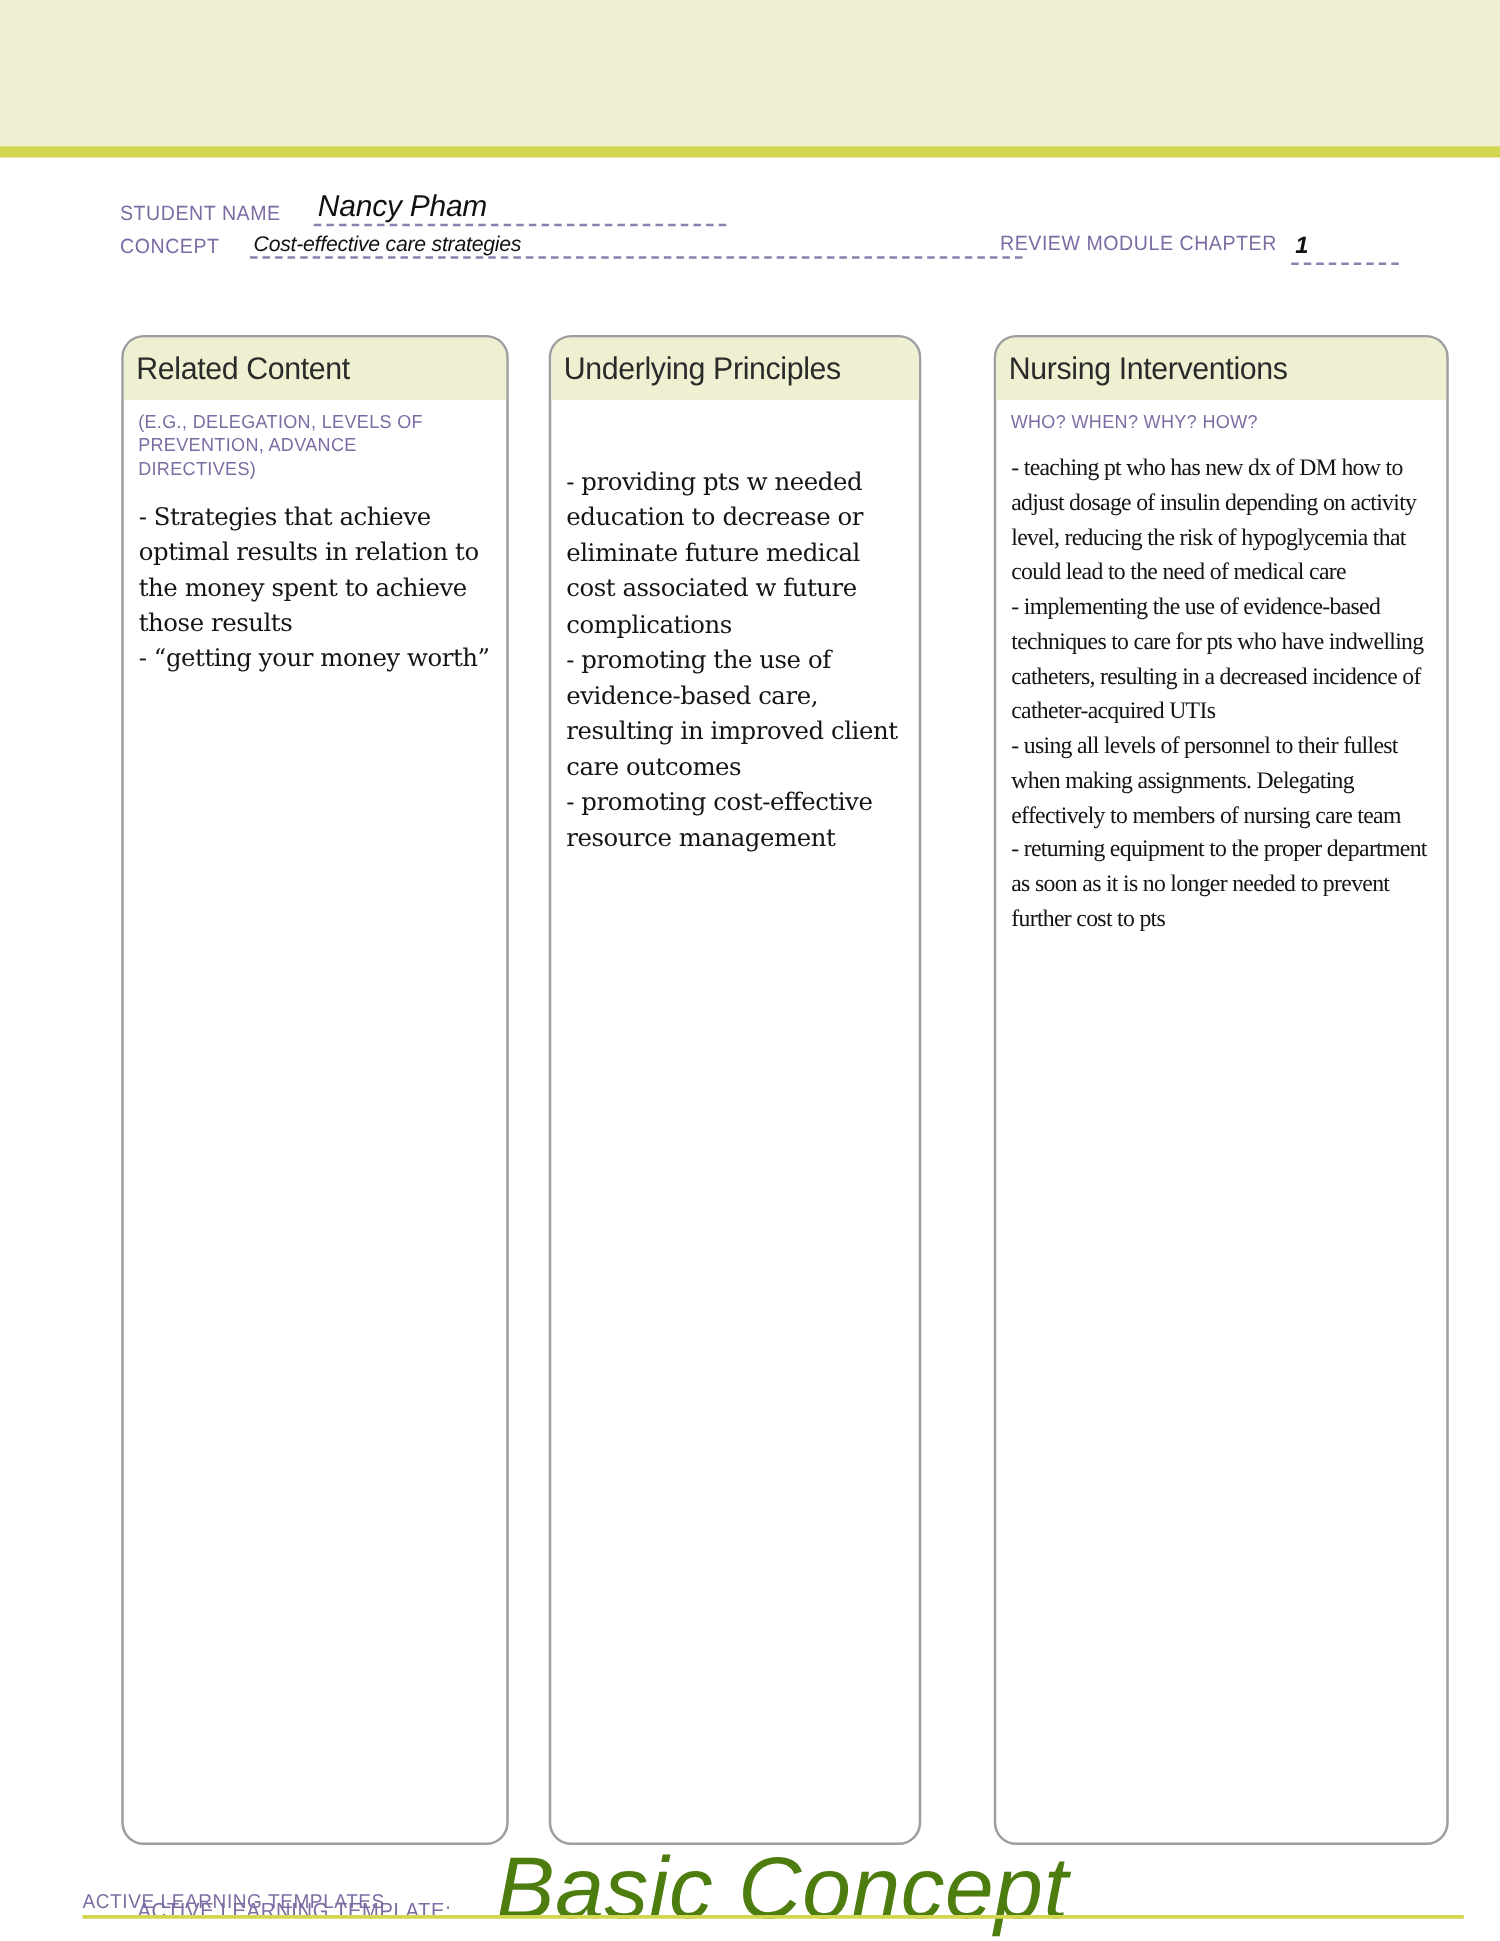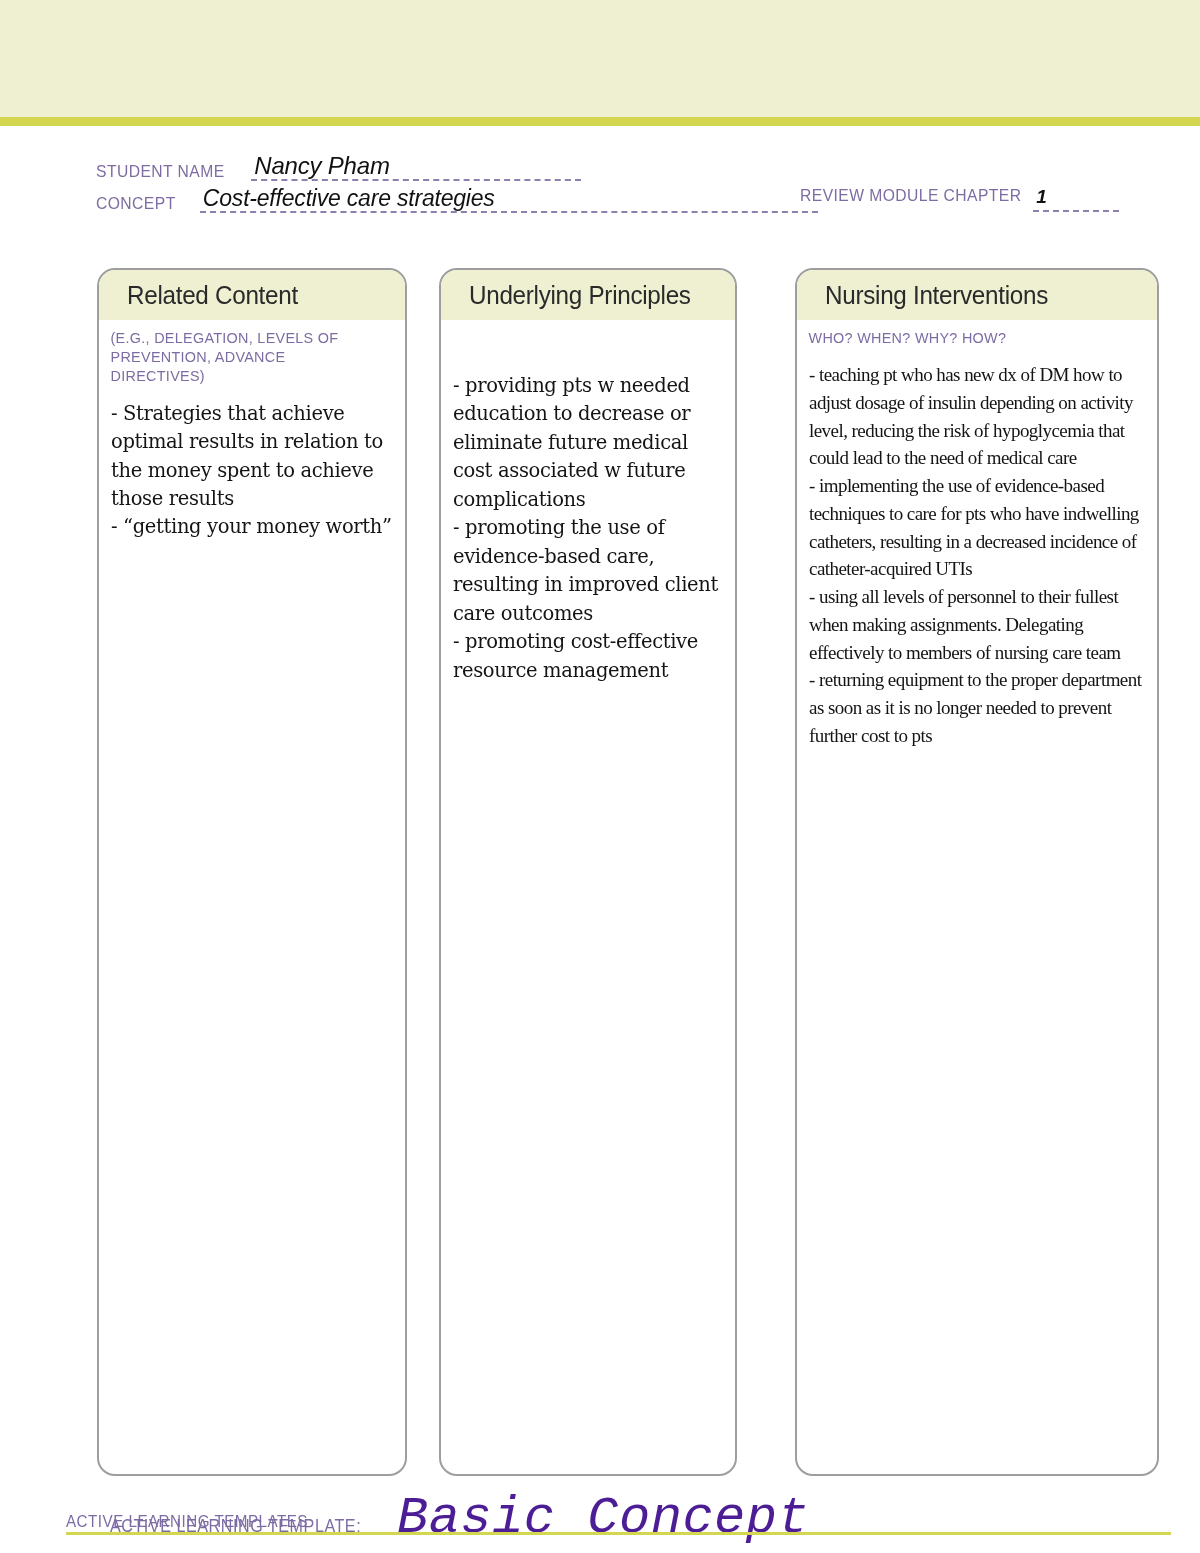--- a/index.html
+++ b/index.html
@@ -42,24 +42,24 @@
     font-family: "Liberation Sans", sans-serif;
     font-size: 17.5px;
     letter-spacing: 0.6px;
     color: #7d6ca3;
     font-weight: 400;
     white-space: nowrap;
     transform: scaleX(0.92);
     transform-origin: left bottom;
   }
   .title {
-    font-family: Liberation Mono, monospace;
+    font-family: Liberation Sans, sans-serif;
     font-style: italic;
-    font-size: 52px;
-    color: #4c1d95;
+    font-size: 70px;
+    color: #4d7c0f;
     line-height: 1;
     white-space: nowrap;
     letter-spacing: 0.5px;
   }
 
   
   .form-area {
     position: absolute;
     left: 0; top: 126px;
     width: 1200px;
@@ -93,21 +93,21 @@
     position: relative;
     font-size: 24px;
     color: #111;
     line-height: 1;
     padding: 0 3px 3px 3px;
     display: inline-block;
     letter-spacing: -0.2px;
     z-index: 2;
     font-style: italic;
   }
-  .fvalue.small { font-size: 23px; }
+  .fvalue.small { font-size: 17px; }
   .fvalue.tiny  { font-size: 19px; font-weight: bold; padding-bottom: 6px;}
   .dashline {
     position: absolute;
     left: 0;
     bottom: 0;
     height: 0;
     border-bottom: 2px dashed #8d7fae;
     z-index: 1;
   }
   .dash-name    { width: 330px; }
@@ -142,21 +142,21 @@
   }
   .card-1 { left: 97px;  width: 310px; }
   .card-2 { left: 439px; width: 298px; }
   .card-3 { left: 795px; width: 364px; }
 
   .card-head {
     background: #eef0d1;
     height: 50px;
     display: flex;
     align-items: center;
-    padding-left: 28px;
+    padding-left: 10px;
     box-sizing: border-box;
   }
   .card-head-text {
     font-family: "Liberation Sans", sans-serif;
     font-size: 25px;
     color: #2a2a2a;
     letter-spacing: -0.3px;
     line-height: 1;
     transform: scaleX(0.97);
     transform-origin: left center;

